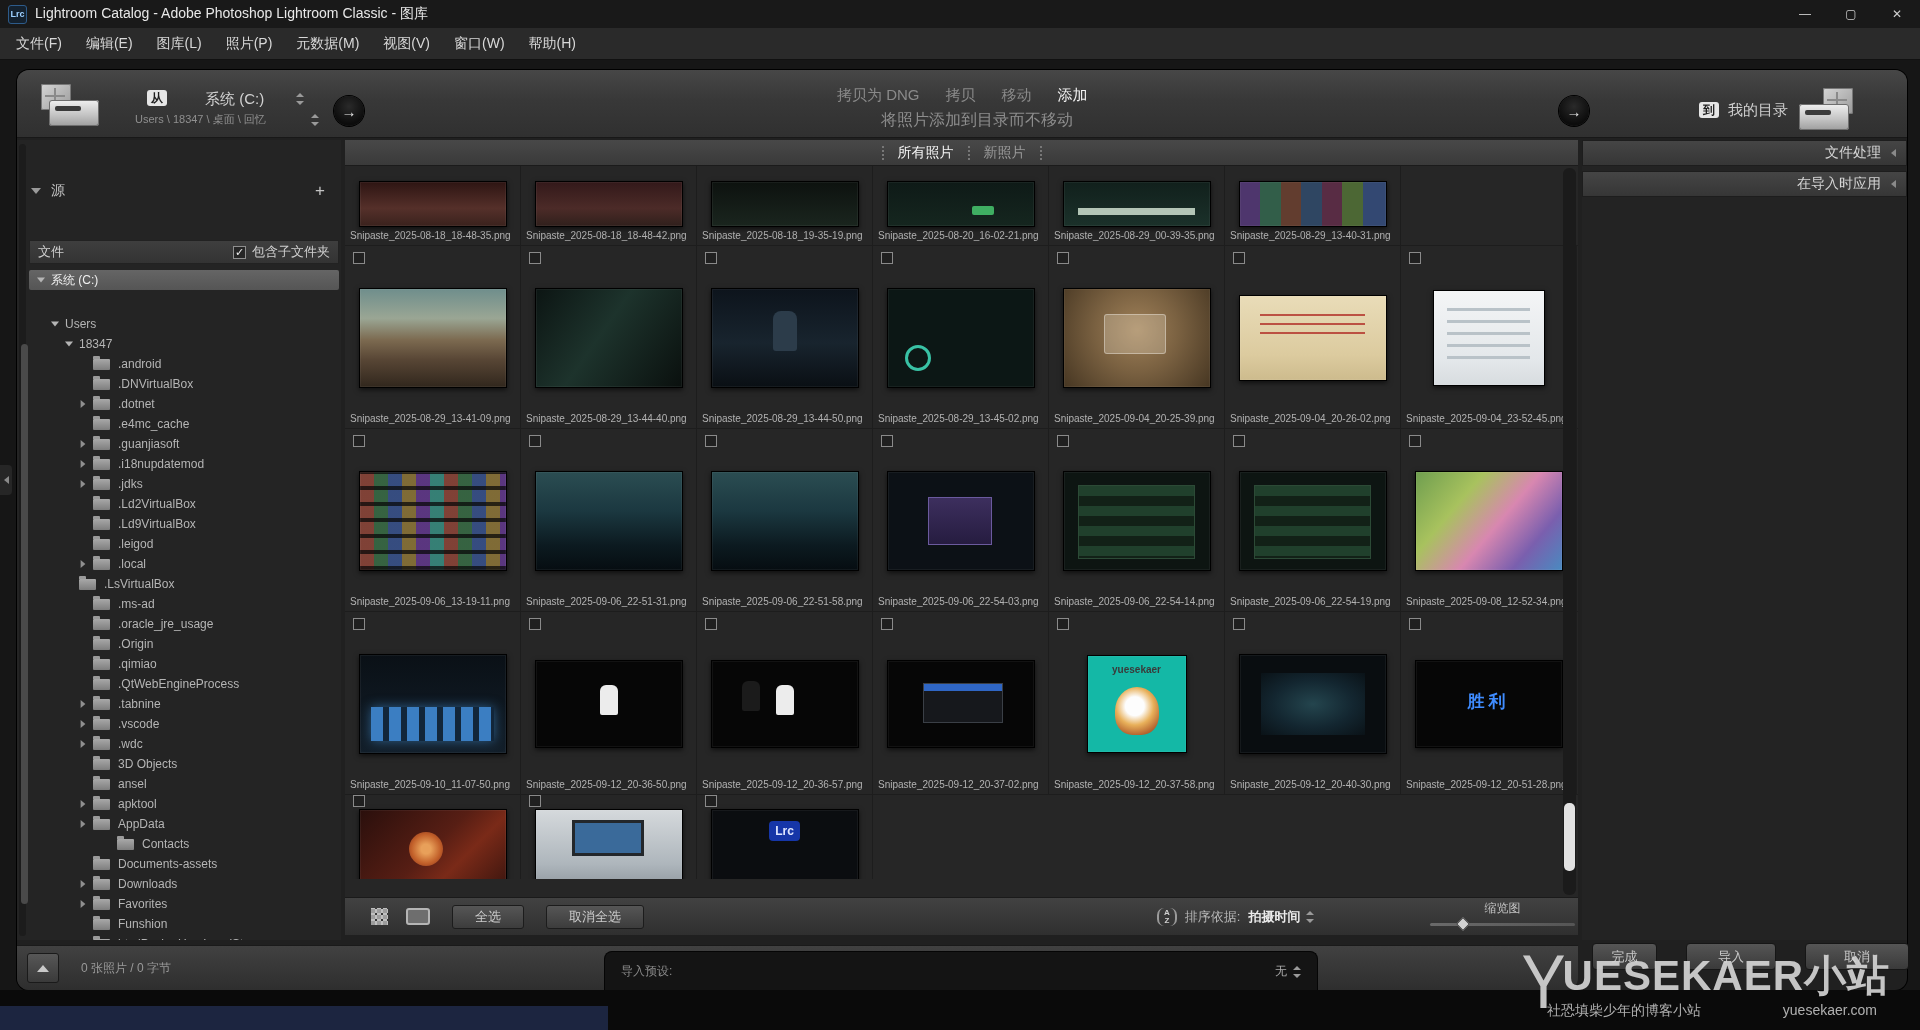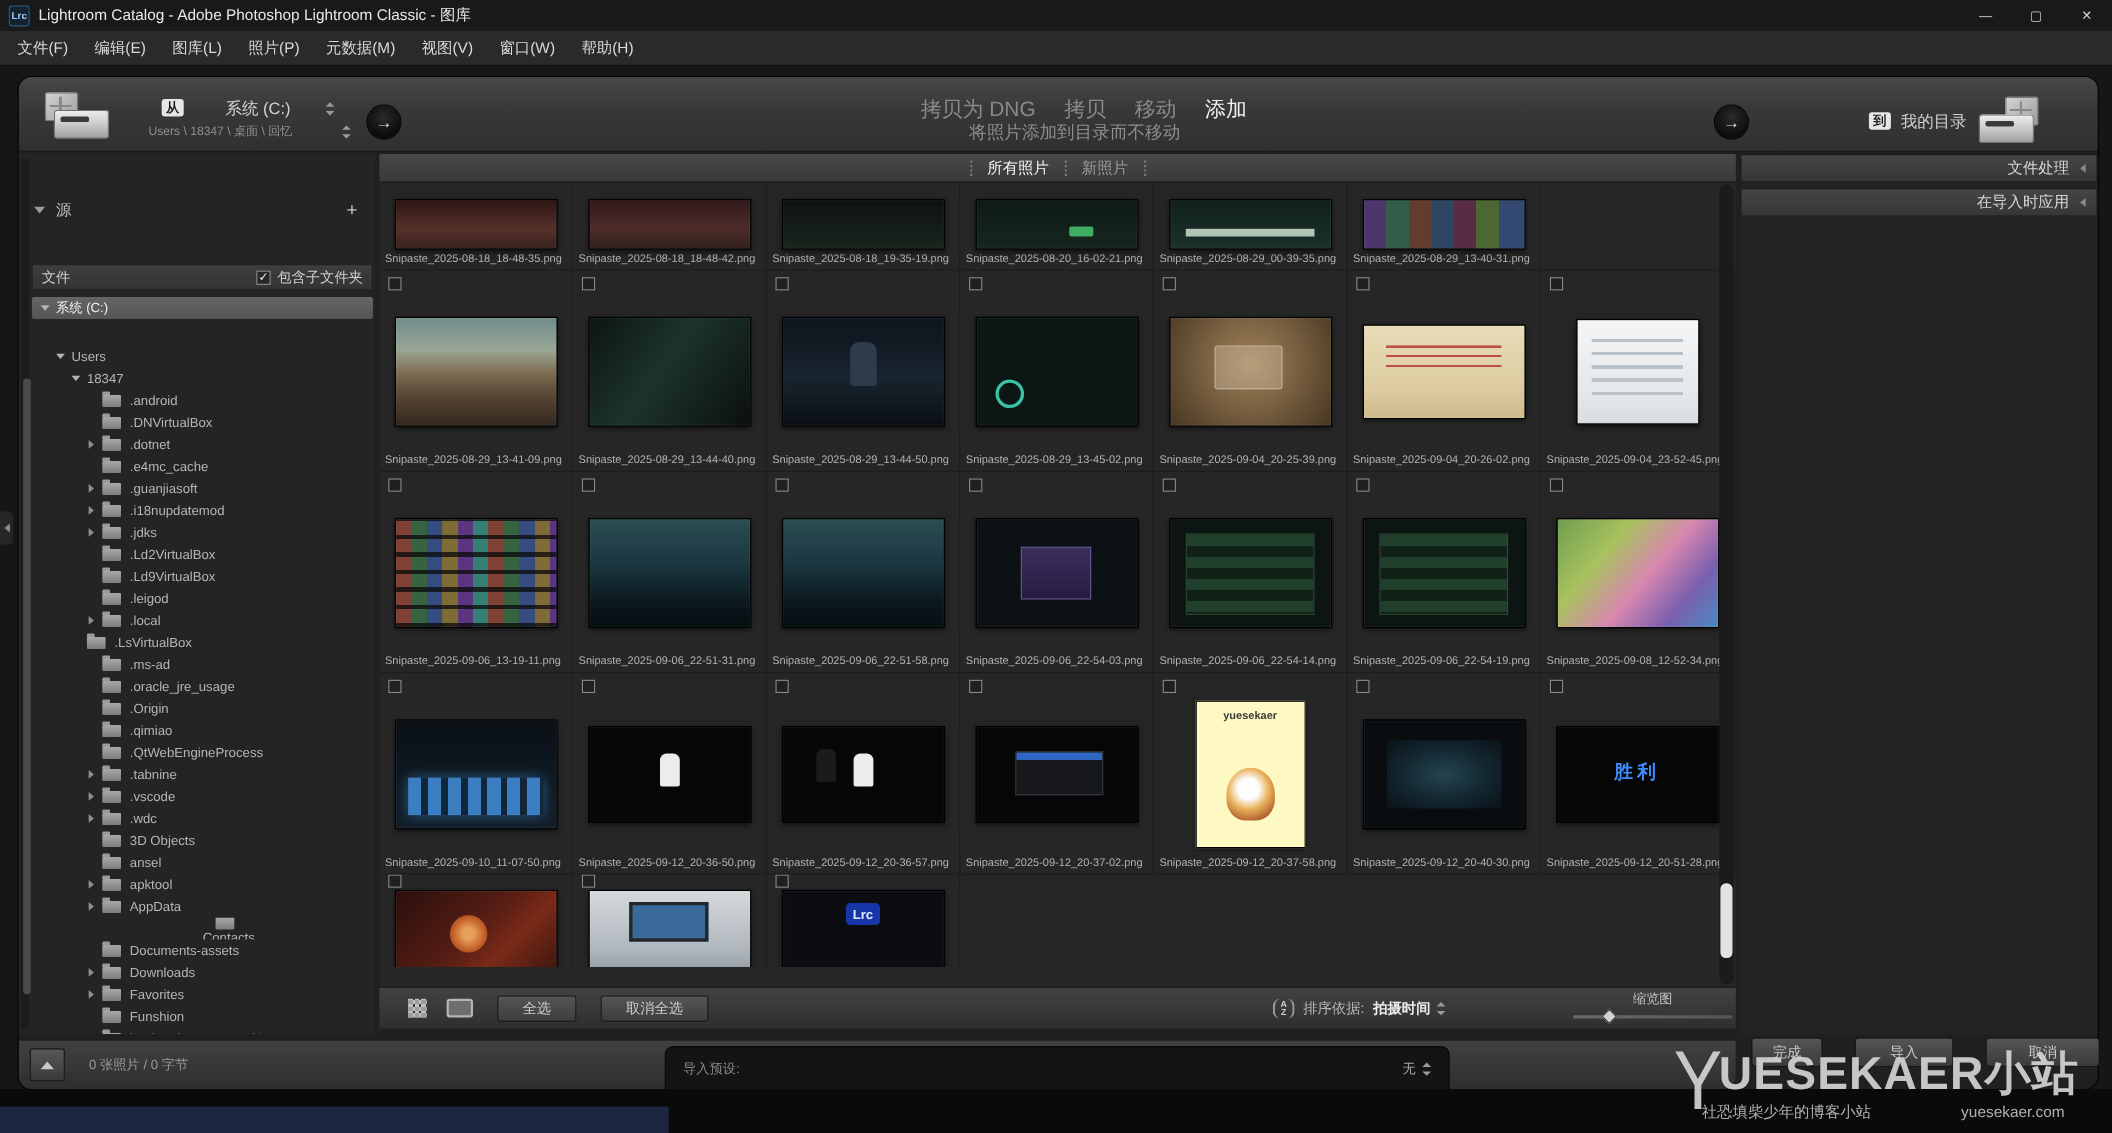--- a/index.html
+++ b/index.html
@@ -29,21 +29,21 @@
   .drive-body{position:absolute;left:8px;top:16px;width:50px;height:26px;background:linear-gradient(180deg,#f0f0f0,#c2c2c2 60%,#9e9e9e);border-radius:3px;box-shadow:inset 0 0 0 1px #6e6e6e;}
   .drive-body:before{content:"";position:absolute;left:6px;top:6px;width:26px;height:5px;background:#3a3a3a;border-radius:2px;}
   .src-badge{position:absolute;background:#e6e6e6;color:#1d1d1d;font-size:12px;font-weight:bold;border-radius:3px;padding:1px 4px;line-height:14px;}
   .src-name{position:absolute;color:#d2d2d2;font-size:15px;}
   .src-path{position:absolute;color:#8f8f8f;font-size:11px;display:flex;align-items:center;gap:5px;}
   .ud-arrows{display:inline-block;position:relative;width:9px;height:12px;}
   .ud-arrows:before{content:"";position:absolute;left:1px;top:0;border-left:4px solid transparent;border-right:4px solid transparent;border-bottom:4px solid #9a9a9a;}
   .ud-arrows:after{content:"";position:absolute;left:1px;bottom:0;border-left:4px solid transparent;border-right:4px solid transparent;border-top:4px solid #9a9a9a;}
   .arrow-circle{position:absolute;width:30px;height:30px;border-radius:50%;background:radial-gradient(circle at 50% 35%,#2a2a2a,#0c0c0c 70%);box-shadow:0 0 0 1px #000;display:flex;align-items:center;justify-content:center;color:#e6e6e6;font-size:15px;}
   .methods{position:absolute;left:820px;top:16px;width:280px;display:flex;gap:26px;align-items:baseline;}
-  .method{color:#8a8a8a;font-size:19px;white-space:nowrap;}
+  .method{color:#8a8a8a;font-size:15px;white-space:nowrap;}
   .method.active{color:#f2f2f2;}
   .method-hint{position:absolute;left:760px;top:40px;width:400px;text-align:center;color:#8d8d8d;font-size:16px;}
   .dest-group{position:absolute;right:50px;top:18px;display:flex;align-items:center;gap:9px;}
   .dest-name{color:#cfcfcf;font-size:15px;}
 
   
   .top-collapse{position:absolute;left:948px;top:3px;width:0;height:0;border-left:5px solid transparent;border-right:5px solid transparent;border-top:6px solid #5a5a5a;}
   .left-edge-tab{position:absolute;left:0;top:465px;width:12px;height:30px;background:#262626;border-radius:0 4px 4px 0;display:flex;align-items:center;justify-content:center;}
   .tri-left{width:0;height:0;border-top:4px solid transparent;border-bottom:4px solid transparent;border-right:5px solid #8a8a8a;}
 
@@ -115,21 +115,21 @@
   .look-purple-win .ov{display:block;left:28%;top:25%;width:64px;height:48px;background:linear-gradient(180deg,#3d2f5e,#261c40);border:1px solid #6b5a9e;}
   .look-score{background:#0d1512;}
   .look-score .ov{display:block;left:10%;top:13%;width:80%;height:74px;background:repeating-linear-gradient(180deg,#20402c 0 10px,#122117 10px 20px);border:1px solid #2c4a36;}
   .look-cartoon{background:linear-gradient(130deg,#6f9e4f 0%,#a8c25e 30%,#d887b0 55%,#7a5fae 78%,#4a8ac0 100%);}
   .look-cards{background:linear-gradient(180deg,#0a1016,#131f2a);}
   .look-cards .ov{display:block;left:8%;bottom:12%;width:84%;height:34px;background:repeating-linear-gradient(90deg,#3b7ec2 0 12px,#12263a 12px 18px);box-shadow:0 0 12px rgba(70,150,220,.55);}
   .look-robot,.look-robot2,.look-bluewin,.look-victory{height:88px;background:#060606;}
   .look-robot .ov,.look-robot2 .ov{display:block;left:44%;top:28%;width:18px;height:30px;background:#ececec;border-radius:6px 6px 2px 2px;}
   .look-robot2 .ov{box-shadow:-34px -4px 0 0 #1b1b1b;}
   .look-bluewin .ov{display:block;left:24%;top:26%;width:80px;height:40px;background:linear-gradient(180deg,#2f66c4 0 7px,#16181c 7px);border:1px solid #3a3f46;}
-  .look-card-white{width:100px;height:134px;background:#fef9c3;}
+  .look-card-white{width:100px;height:98px;background:#14b8a6;}
   .look-card-white .ov{display:block;left:28%;bottom:18%;width:44px;height:48px;background:radial-gradient(circle at 45% 40%,#fdfdfd 25%,#e8b05a 50%,#b96a33 75%,#8a4020 95%);border-radius:50% 50% 40% 40%;}
   .look-card-white .ovt{top:8px;color:#3a3a3a;font-size:10px;font-weight:bold;}
   .look-room{background:#090d10;}
   .look-room .ov{display:block;left:15%;top:18%;width:104px;height:62px;background:radial-gradient(ellipse at center,#24454e 0%,#132630 55%,#0a1217 100%);}
   .look-victory .ovt{top:34%;color:#3f8cff;font-size:17px;font-weight:bold;letter-spacing:4px;}
   .look-p-red{background:linear-gradient(135deg,#2a0f0c,#571e14 45%,#7a2a18 62%,#2a0f0c 100%);}
   .look-p-red .ov{display:block;left:34%;top:22%;width:34px;height:34px;background:radial-gradient(circle,#e8a05a 20%,#c2602a 60%,#7a2a18);border-radius:50%;}
   .look-p-laptop{background:linear-gradient(180deg,#d5d9dc 0%,#aeb6bc 55%,#767e86 100%);}
   .look-p-laptop .ov{display:block;left:25%;top:10%;width:72px;height:36px;background:#3a6a9a;border:3px solid #23272b;}
   .look-p-lrc{background:#0b0d10;}
@@ -409,21 +409,21 @@
             <span class="folder-ic"></span>
             <span>apktool</span>
           </div>
           <div class="tree-row" style="padding-left: 48px;">
             <span class="exp">
               <span class="tri-right"></span>
             </span>
             <span class="folder-ic"></span>
             <span>AppData</span>
           </div>
-          <div class="tree-row" style="padding-left: 48px; flex-direction: column;">
+          <div class="tree-row" style="padding-left: 72px;">
             <span class="exp"></span>
             <span class="folder-ic"></span>
             <span>Contacts</span>
           </div>
           <div class="tree-row" style="padding-left: 48px;">
             <span class="exp"></span>
             <span class="folder-ic"></span>
             <span>Documents-assets</span>
           </div>
           <div class="tree-row" style="padding-left: 48px;">

